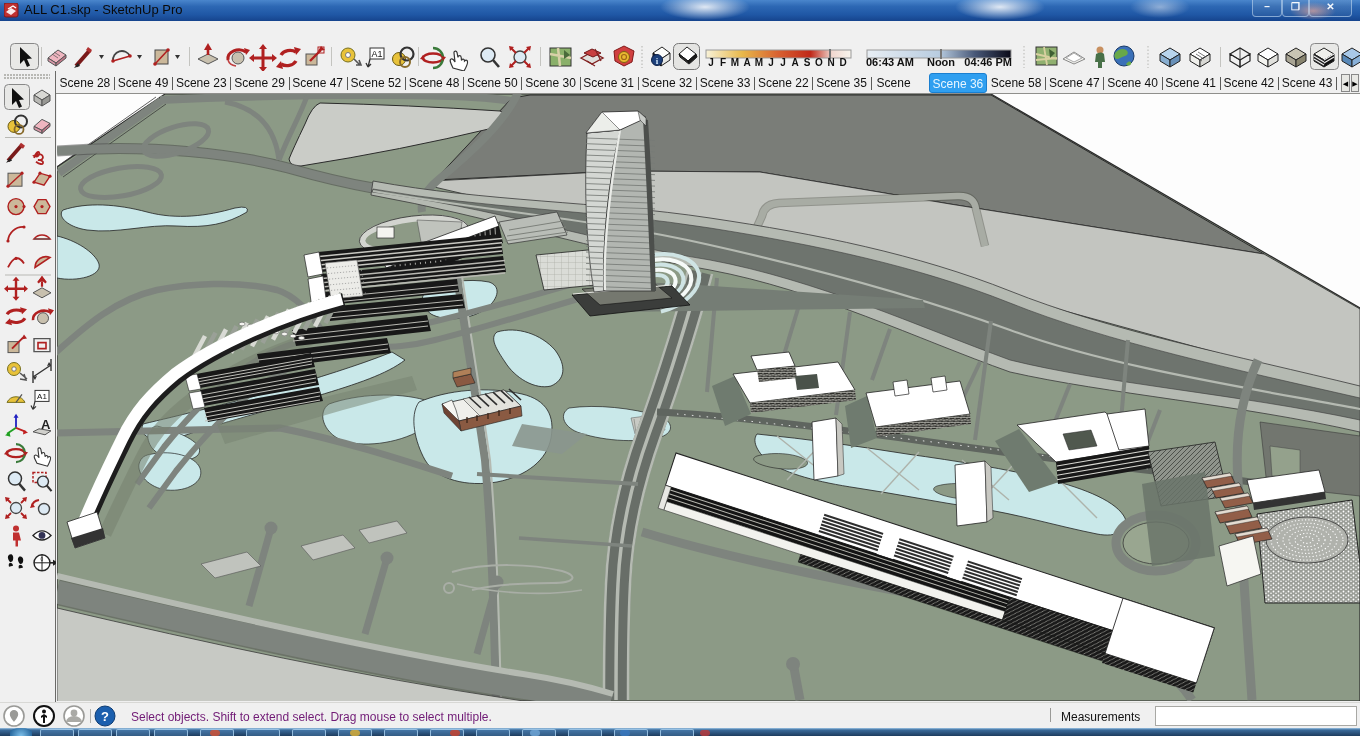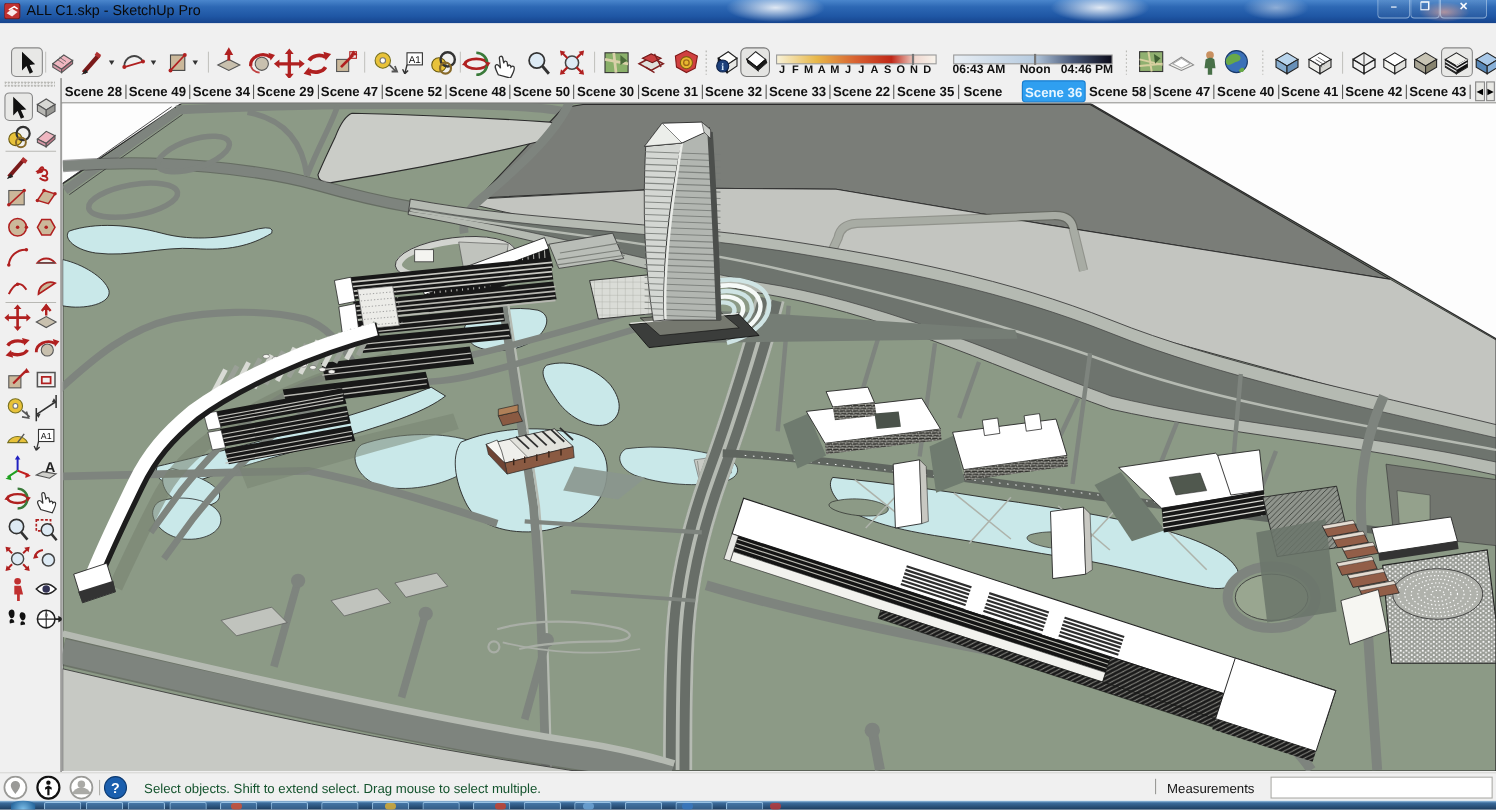--- a/index.html
+++ b/index.html
@@ -11,31 +11,31 @@
   background:linear-gradient(180deg,#4a86cc 0%,#2d68b4 30%,#1f57a5 70%,#16448d 100%); }
 .tglow { border-radius:50%; background:radial-gradient(closest-side, rgba(255,255,255,0.85), rgba(255,255,255,0)); }
 #titletext { left:24px; top:2px; font-size:13px; color:#0a0a0a; }
 .capbtn { top:0px; height:17px; background:linear-gradient(180deg,rgba(120,160,205,0.30),rgba(70,110,160,0.25)); border:1px solid rgba(200,222,244,0.55); border-top:none; border-radius:0 0 4px 4px; color:#f5f9fd; font-size:10px; font-weight:bold; text-align:center; line-height:14px; }
 
 #menubar { left:0; top:21px; width:1360px; height:21px; background:#f0f0f0; border-bottom:1px solid #e3e3e0; }
 .mitem { top:3px; font-size:13px; color:#1c1c1c; }
 
 #toolbar { left:0; top:42px; width:1360px; height:29px; background:#f0f0f0; }
 
-#tabbar { left:0; top:71px; width:1360px; height:23px; background:#f0f0f0; border-bottom:1px solid #8f8f8c;font-weight:bold; }
+#tabbar { left:0; top:71px; width:1360px; height:23px; background:#f0f0f0; border-bottom:1px solid #8f8f8c; }
 .tab { top:2px; height:20px; font-size:12px; color:#111; text-align:center; line-height:20px; }
 .tsep2 { top:6px; width:1px; height:13px; background:#5a5a58; }
 .tabsel { top:2px; height:20px; background:#2f9ff0; color:#e8f6ff; font-size:12px; text-align:center; line-height:20px; border-radius:3px; border:1px solid #1a7fd0; }
 
 #palette { left:0; top:71px; width:56px; height:631px; background:#f0f0f0; border-right:1px solid #6a6a68; }
 
 #viewport { left:57px; top:94px; }
 
 #statusbar { left:0; top:702px; width:1360px; height:26px; background:#f0f0f0; border-top:1px solid #d8d8d5; }
-#stattext { left:131px; top:7px; font-size:12px; color:#14532d; }
+#stattext { left:131px; top:7px; font-size:12px; color:#701a75; }
 #measlbl { left:1061px; top:7px; font-size:12px; color:#111; }
 #measbox { left:1155px; top:3px; width:202px; height:20px; background:#fff; border:1px solid #a8a8a4; }
 
 #taskbar { left:0; top:728px; width:1360px; height:8px; background:linear-gradient(180deg,#9cc4e4 0%,#3a6a9a 25%,#1d3c5e 100%); }
 .tbbtn { top:1px; height:7px; border:1px solid rgba(170,210,240,0.8); border-bottom:none; border-radius:2px 2px 0 0; background:rgba(80,130,180,0.45); }
 .dots { background-image:radial-gradient(circle at 1px 1px, #b8b8b4 35%, rgba(0,0,0,0) 40%); background-size:3px 3px; }
 </style>
 </head>
 <body>
 <div id="app">
@@ -223,21 +223,21 @@
         </g>
       </svg>
 </div>
 
 <div id="tabbar" class="abs">
   <div class="abs dots" style="left:3px;top:4px;width:5px;height:16px;"></div>
       <div class="abs tab" style="left:55.8px;width:58.2px">Scene 28</div>
       <div class="abs tsep2" style="left:114.0px"></div>
       <div class="abs tab" style="left:114.0px;width:58.2px">Scene 49</div>
       <div class="abs tsep2" style="left:172.2px"></div>
-      <div class="abs tab" style="left:172.2px;width:58.2px">Scene 34</div>
+      <div class="abs tab" style="left:172.2px;width:58.2px">Scene 23</div>
       <div class="abs tsep2" style="left:230.4px"></div>
       <div class="abs tab" style="left:230.4px;width:58.2px">Scene 29</div>
       <div class="abs tsep2" style="left:288.6px"></div>
       <div class="abs tab" style="left:288.6px;width:58.2px">Scene 47</div>
       <div class="abs tsep2" style="left:346.8px"></div>
       <div class="abs tab" style="left:346.8px;width:58.2px">Scene 52</div>
       <div class="abs tsep2" style="left:405.0px"></div>
       <div class="abs tab" style="left:405.0px;width:58.2px">Scene 48</div>
       <div class="abs tsep2" style="left:463.2px"></div>
       <div class="abs tab" style="left:463.2px;width:58.2px">Scene 50</div>

